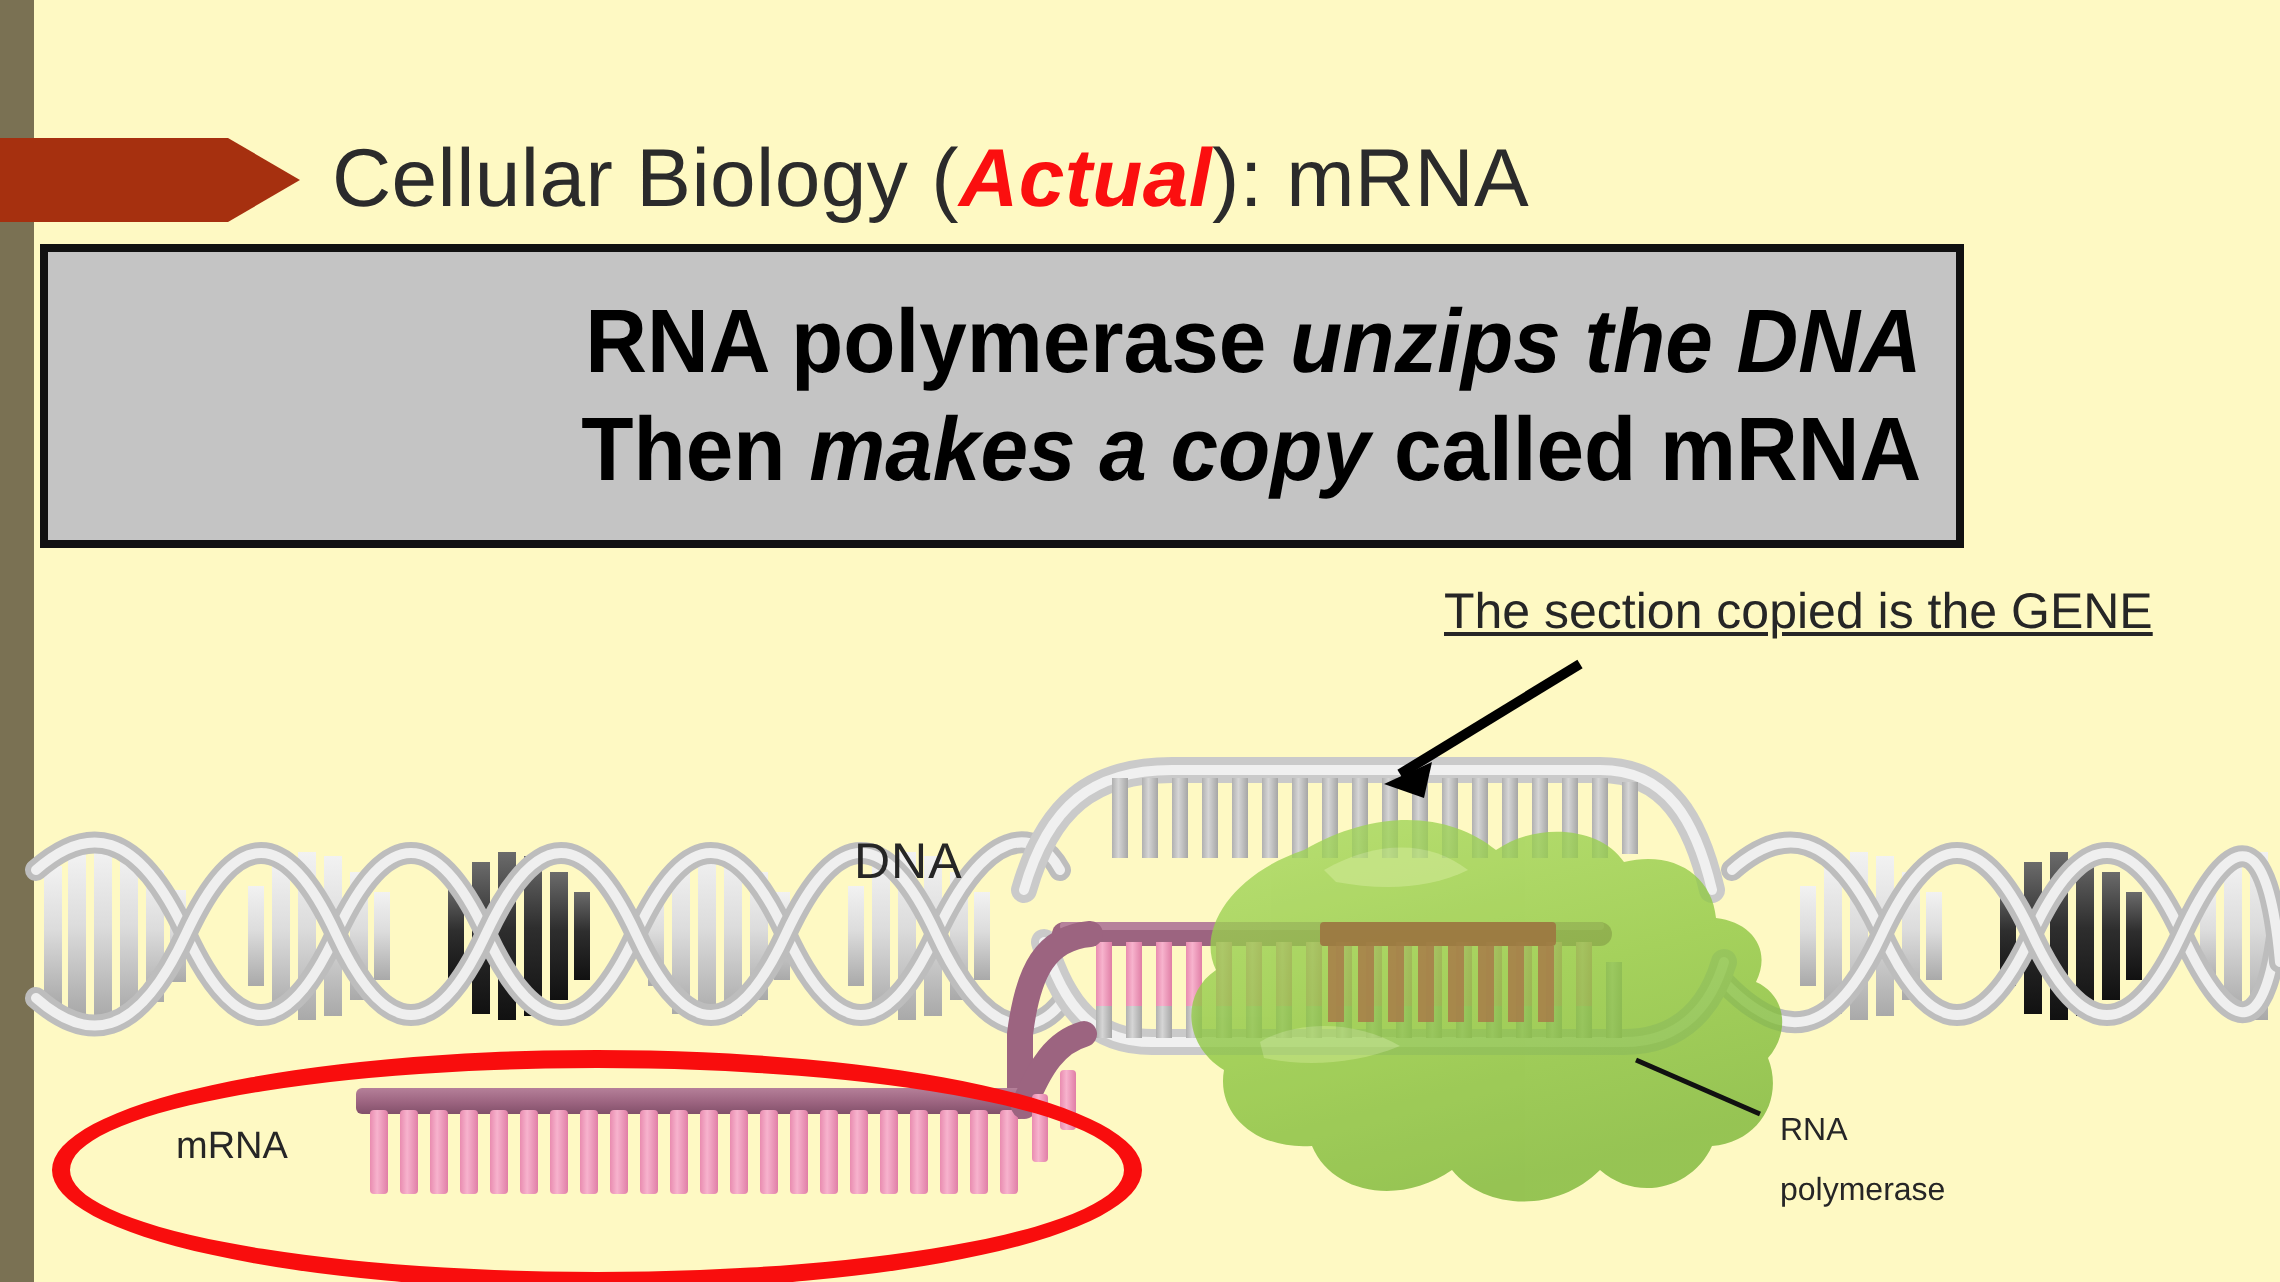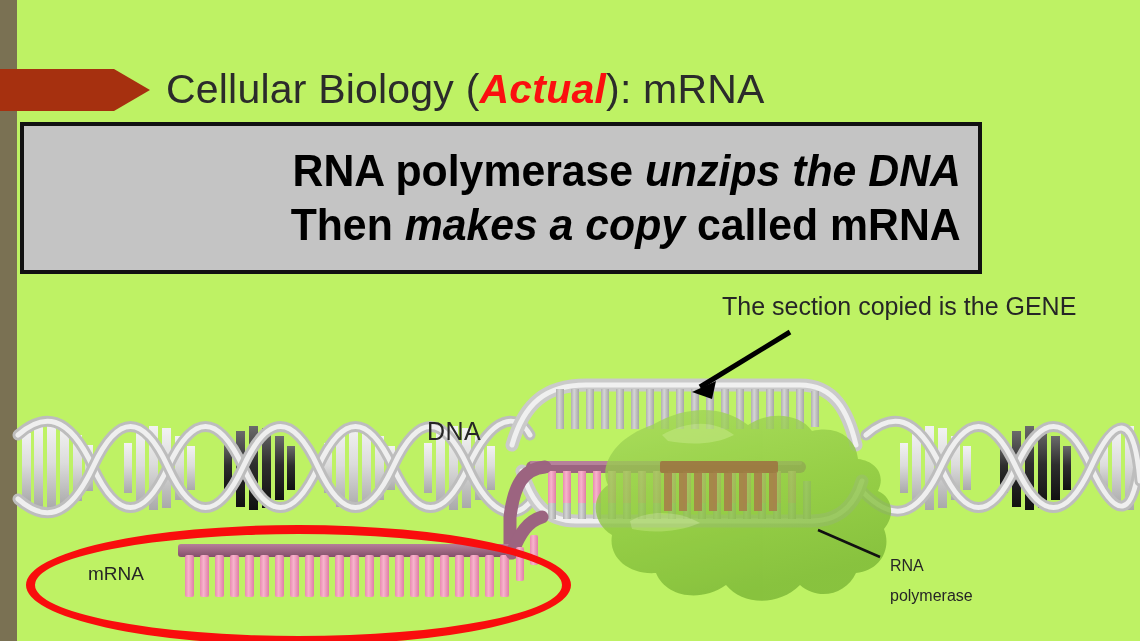--- a/index.html
+++ b/index.html
@@ -2,21 +2,21 @@
 <html><head>
 <meta charset="utf-8">
 <style>
   html,body{margin:0;padding:0;}
   body{
     width:1140px;height:641px;
     background:#ffffff;
     font-family:"Liberation Sans", sans-serif;
     overflow:hidden;position:relative;
   }
-  #slide{position:absolute;left:0;top:0;width:1140px;height:641px;background:#bef264;overflow:hidden;}
+  #slide{position:absolute;left:0;top:0;width:1140px;height:641px;background:#fef9c3;overflow:hidden;}
 
   
   .sidebar-strip{
     position:absolute;left:0;top:0;width:17px;height:641px;
     background:#7a7153;
   }
 
   
   .title-arrow{
     position:absolute;left:0;top:69px;width:150px;height:42px;
@@ -43,21 +43,21 @@
   }
   .statement-line em{font-style:italic;}
 
   
   .diagram{position:absolute;left:0;top:285px;width:1140px;height:356px;}
 
   .label{
     position:absolute;color:#262626;font-size:24px;line-height:29px;
     white-space:nowrap;
   }
-  .label-gene{left:722px;top:7px;font-size:25px;}
+  .label-gene{left:722px;top:7px;font-size:25px;text-decoration:underline;}
   .label-dna{left:427px;top:90px;font-size:25px;letter-spacing:.5px;margin-top:42px;}
   .label-mrna{left:88px;top:274px;font-size:19px;}
   .label-polymerase{left:890px;top:266px;font-size:16px;line-height:30px;white-space:normal;width:200px;}
 
   
   .ellipse-mrna{
     position:absolute;left:26px;top:240px;width:545px;height:120px;
     border:9px solid #f90d0d;border-radius:50%;
     box-sizing:border-box;
   }

